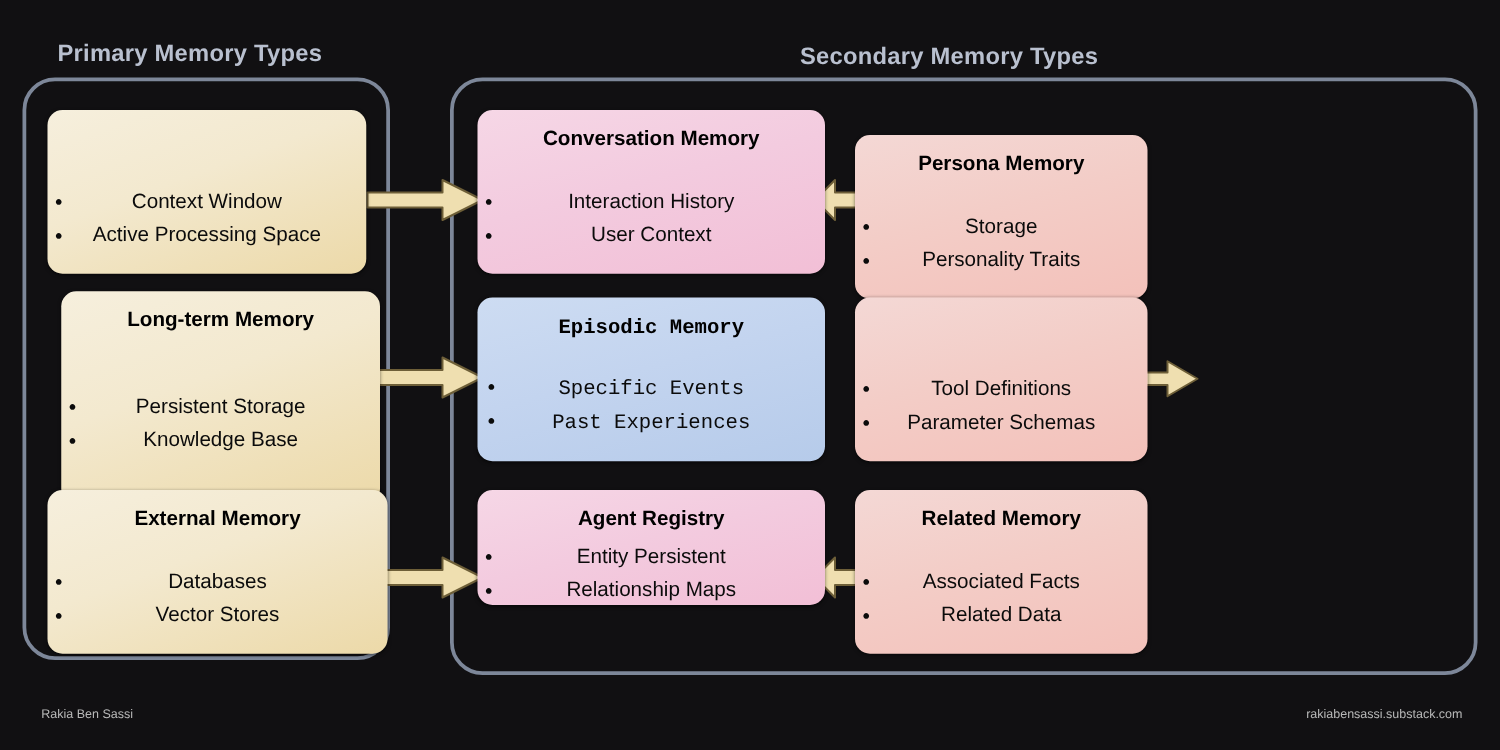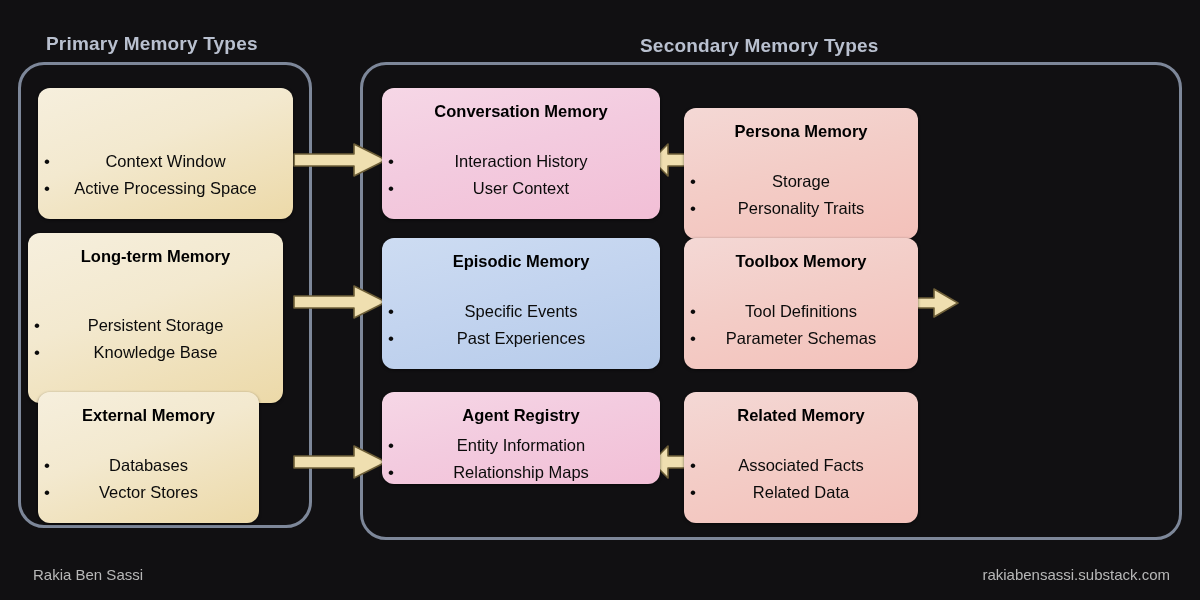--- a/index.html
+++ b/index.html
@@ -82,47 +82,47 @@
     left: 6px;
     top: 0;
     font-size: 17px;
     line-height: 1.62;
     color: #0b0b0b;
   }
 
   
   .tone-cream { background: linear-gradient(160deg, #f6efdd 0%, #f3e9cf 42%, #ecd9a8 100%); }
   .tone-pink  { background: linear-gradient(165deg, #f6d7e6 0%, #f3cbdf 45%, #f2bfd6 100%); }
-  .tone-blue  { background: linear-gradient(165deg, #cddcf2 0%, #c3d4ef 45%, #b6cbea 100%); }
+  .tone-blue  { background: linear-gradient(165deg, #cddcf2 0%, #c3d4ef 45%, #b6cbea 100%); font-family: Liberation Mono, monospace; }
   .tone-salmon{ background: linear-gradient(165deg, #f4d8d5 0%, #f3cdc7 45%, #f3c1ba 100%); }
 
   
   #box-short-term  { left: 38px;  top: 88px;  width: 255px; height: 131px; }
-  #box-long-term   { left: 28px;  top: 233px; width: 255px; height: 170px; }
-  #box-external    { left: 38px;  top: 392px; width: 221px; height: 131px; }
+  #box-long-term   { left: 49px;  top: 233px; width: 255px; height: 170px; }
+  #box-external    { left: 38px;  top: 392px; width: 272px; height: 131px; }
 
   #box-conversation{ left: 382px; top: 88px;  width: 278px; height: 131px; }
   #box-episodic    { left: 382px; top: 238px; width: 278px; height: 131px; }
   #box-agent       { left: 382px; top: 392px; width: 278px; height: 92px; }
 
   #box-persona     { left: 684px; top: 92px;  width: 234px; height: 131px; margin-top: 16px; }
   #box-toolbox     { left: 684px; top: 238px; width: 234px; height: 131px; }
   #box-entity      { left: 684px; top: 392px; width: 234px; height: 131px; }
 
   
   .arrow {
     position: absolute;
     pointer-events: none;
   }
 
   
   .footer-text {
     position: absolute;
     color: #b8b8b8;
-    font-size: 15px;
+    font-size: 10px;
     white-space: nowrap;
   }
   #footer-author { left: 33px;  top: 566px; }
   #footer-site   { right: 30px; top: 566px; }
 </style>
 </head>
 <body>
 
 <div id="canvas">
 
@@ -223,21 +223,21 @@
         <span>Past Experiences</span>
       </div>
     </div>
   </div>
 
   <div class="box tone-pink" id="box-agent">
     <div class="box-title">Agent Registry</div>
     <div class="box-items">
       <div class="box-item">
         <span class="bullet">•</span>
-        <span>Entity Information</span>
+        <span>Entity Persistent</span>
       </div>
       <div class="box-item">
         <span class="bullet">•</span>
         <span>Relationship Maps</span>
       </div>
     </div>
   </div>
 
   <div class="box tone-salmon" id="box-persona">
     <div class="box-title">Persona Memory</div>
@@ -247,21 +247,20 @@
         <span>Storage</span>
       </div>
       <div class="box-item">
         <span class="bullet">•</span>
         <span>Personality Traits</span>
       </div>
     </div>
   </div>
 
   <div class="box tone-salmon" id="box-toolbox">
-    <div class="box-title">Toolbox Memory</div>
     <div class="box-items">
       <div class="box-item">
         <span class="bullet">•</span>
         <span>Tool Definitions</span>
       </div>
       <div class="box-item">
         <span class="bullet">•</span>
         <span>Parameter Schemas</span>
       </div>
     </div>

